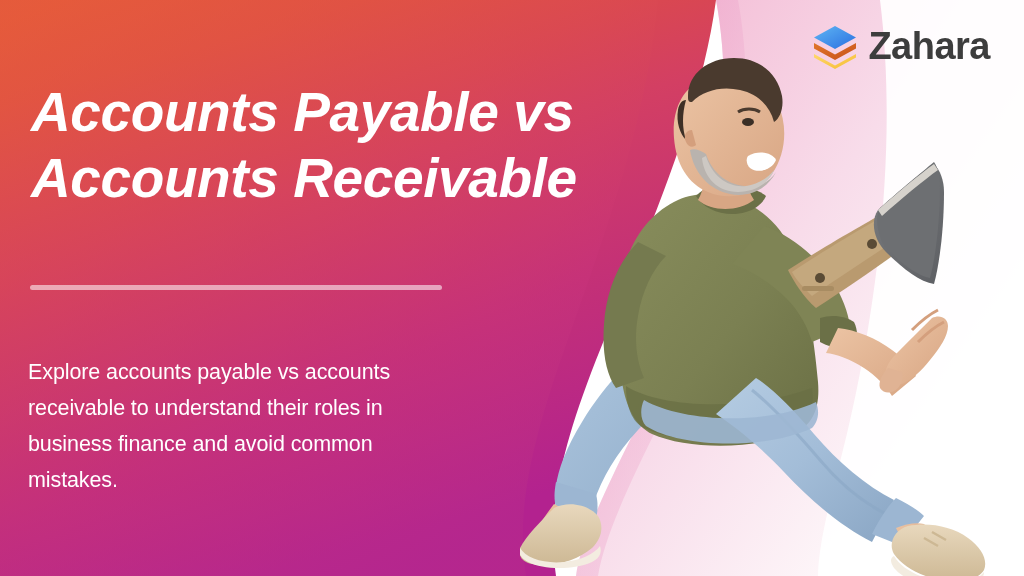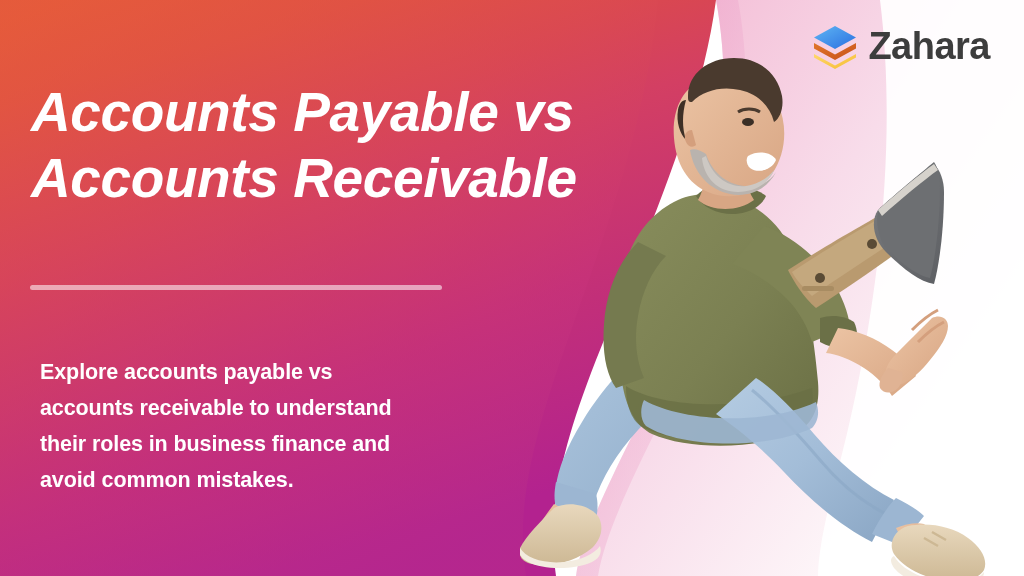--- a/index.html
+++ b/index.html
@@ -50,27 +50,27 @@
     left: 30px;
     top: 285px;
     width: 412px;
     height: 5px;
     border-radius: 3px;
     background: rgba(255,255,255,0.55);
   }
 
   .subcopy {
     position: absolute;
-    left: 40px;
+    left: 28px;
     top: 332px;
     width: 372px;
     color: #ffffff;
     font-size: 21.5px;
     line-height: 36px;
-    font-weight: 700;
+    font-weight: 400;
     letter-spacing: -0.1px;
   }
 
   
   .logo {
     position: absolute;
     right: 34px;
     top: 23px;
     display: flex;
     align-items: center;

